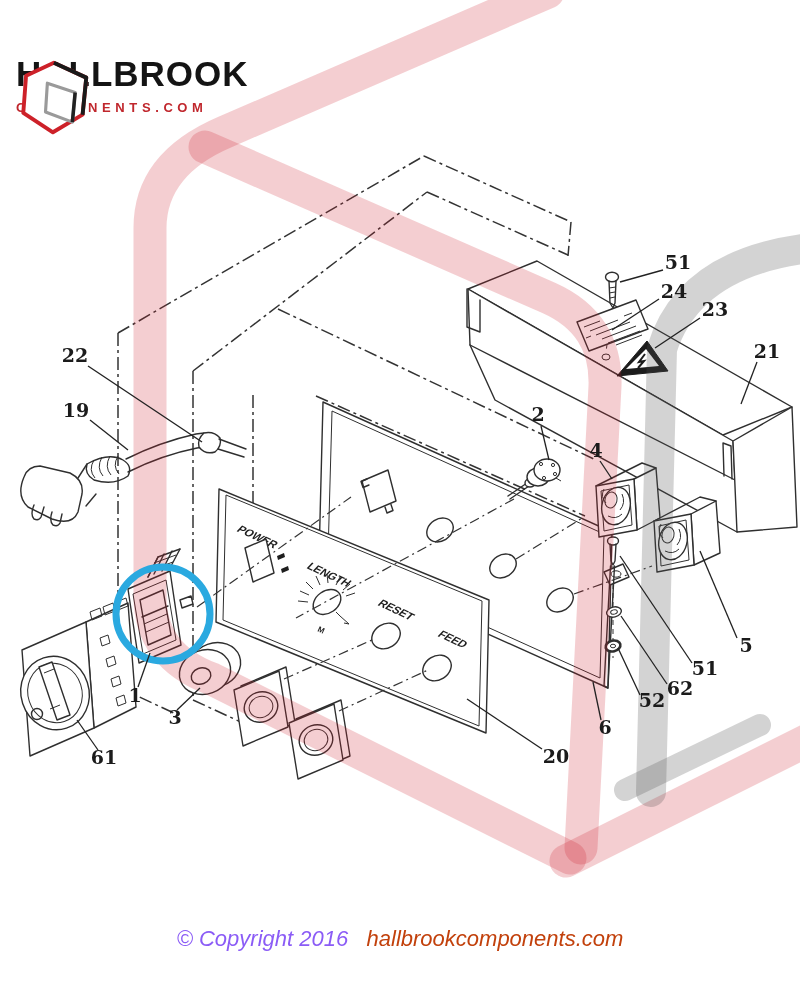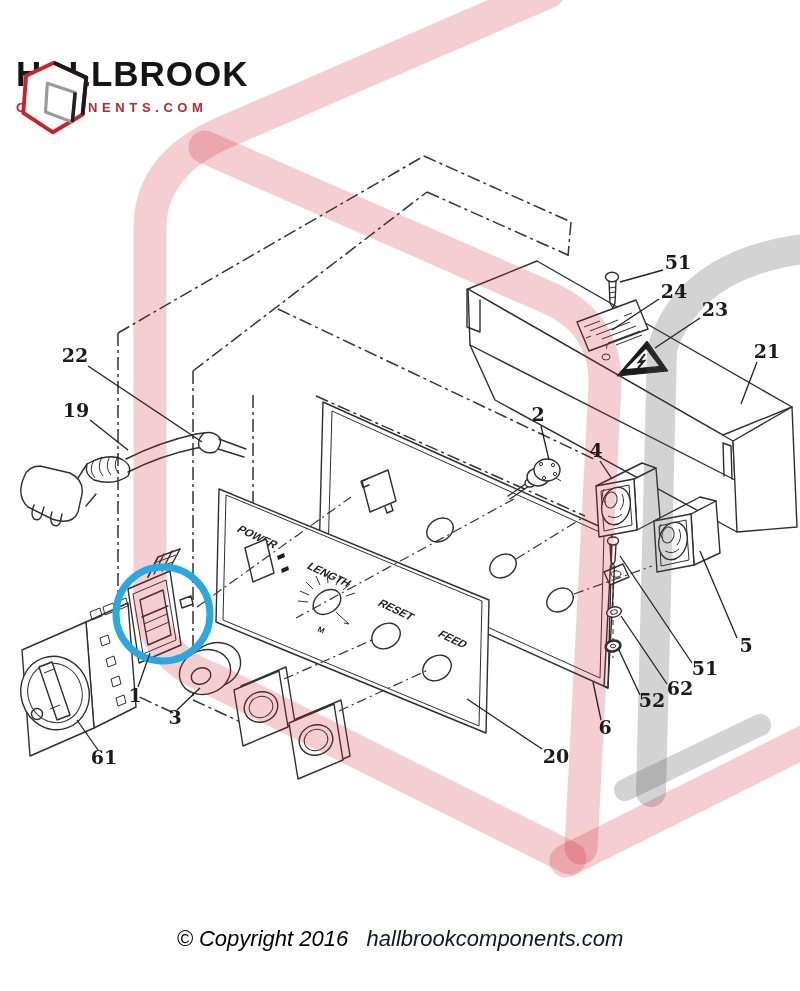--- a/index.html
+++ b/index.html
@@ -9,22 +9,22 @@
   
   .logo{position:absolute;left:10px;top:48px;display:flex;align-items:flex-start;z-index:5;cursor:pointer;}
   .logo-cube{width:84px;height:88px;}
   .logo-text{margin-left:6px;padding-top:8px;}
   .logo-title{font-weight:bold;font-size:35px;letter-spacing:1px;color:#141414;line-height:1;
               font-family:"Liberation Sans",sans-serif;}
   .logo-sub{margin-top:9px;font-weight:bold;font-size:13px;letter-spacing:4.6px;color:#c0272d;}
   
   .footer{position:absolute;left:50%;transform:translateX(-50%);top:926px;white-space:nowrap;
           font-style:italic;font-size:22px;z-index:5;}
-  .footer .gray{color:#000000;}
-  .footer .red{color:#0f172a;text-decoration:none;cursor:pointer;}
+  .footer .gray{color:#8b5cf6;}
+  .footer .red{color:#c2410c;text-decoration:none;cursor:pointer;}
   
   .part-num{font-family:"DejaVu Serif","Liberation Serif",serif;font-weight:bold;font-size:19px;
             fill:#1b1b1b;text-anchor:middle;}
   .leader{stroke:#222;stroke-width:1.3;fill:none;}
   .ln{stroke:#2f2f2f;stroke-width:1.4;fill:none;stroke-linecap:round;stroke-linejoin:round;}
   .lnf{stroke:#2f2f2f;stroke-width:1.4;fill:#fff;stroke-linejoin:round;}
   .thin{stroke:#2f2f2f;stroke-width:1;fill:none;}
   .phantom{stroke:#333;stroke-width:1.5;fill:none;stroke-dasharray:13 4 3 4;}
   .axis{stroke:#333;stroke-width:1.2;fill:none;stroke-dasharray:10 4 2 4;}
   .dashed{stroke:#333;stroke-width:1;fill:none;stroke-dasharray:5 4;}

